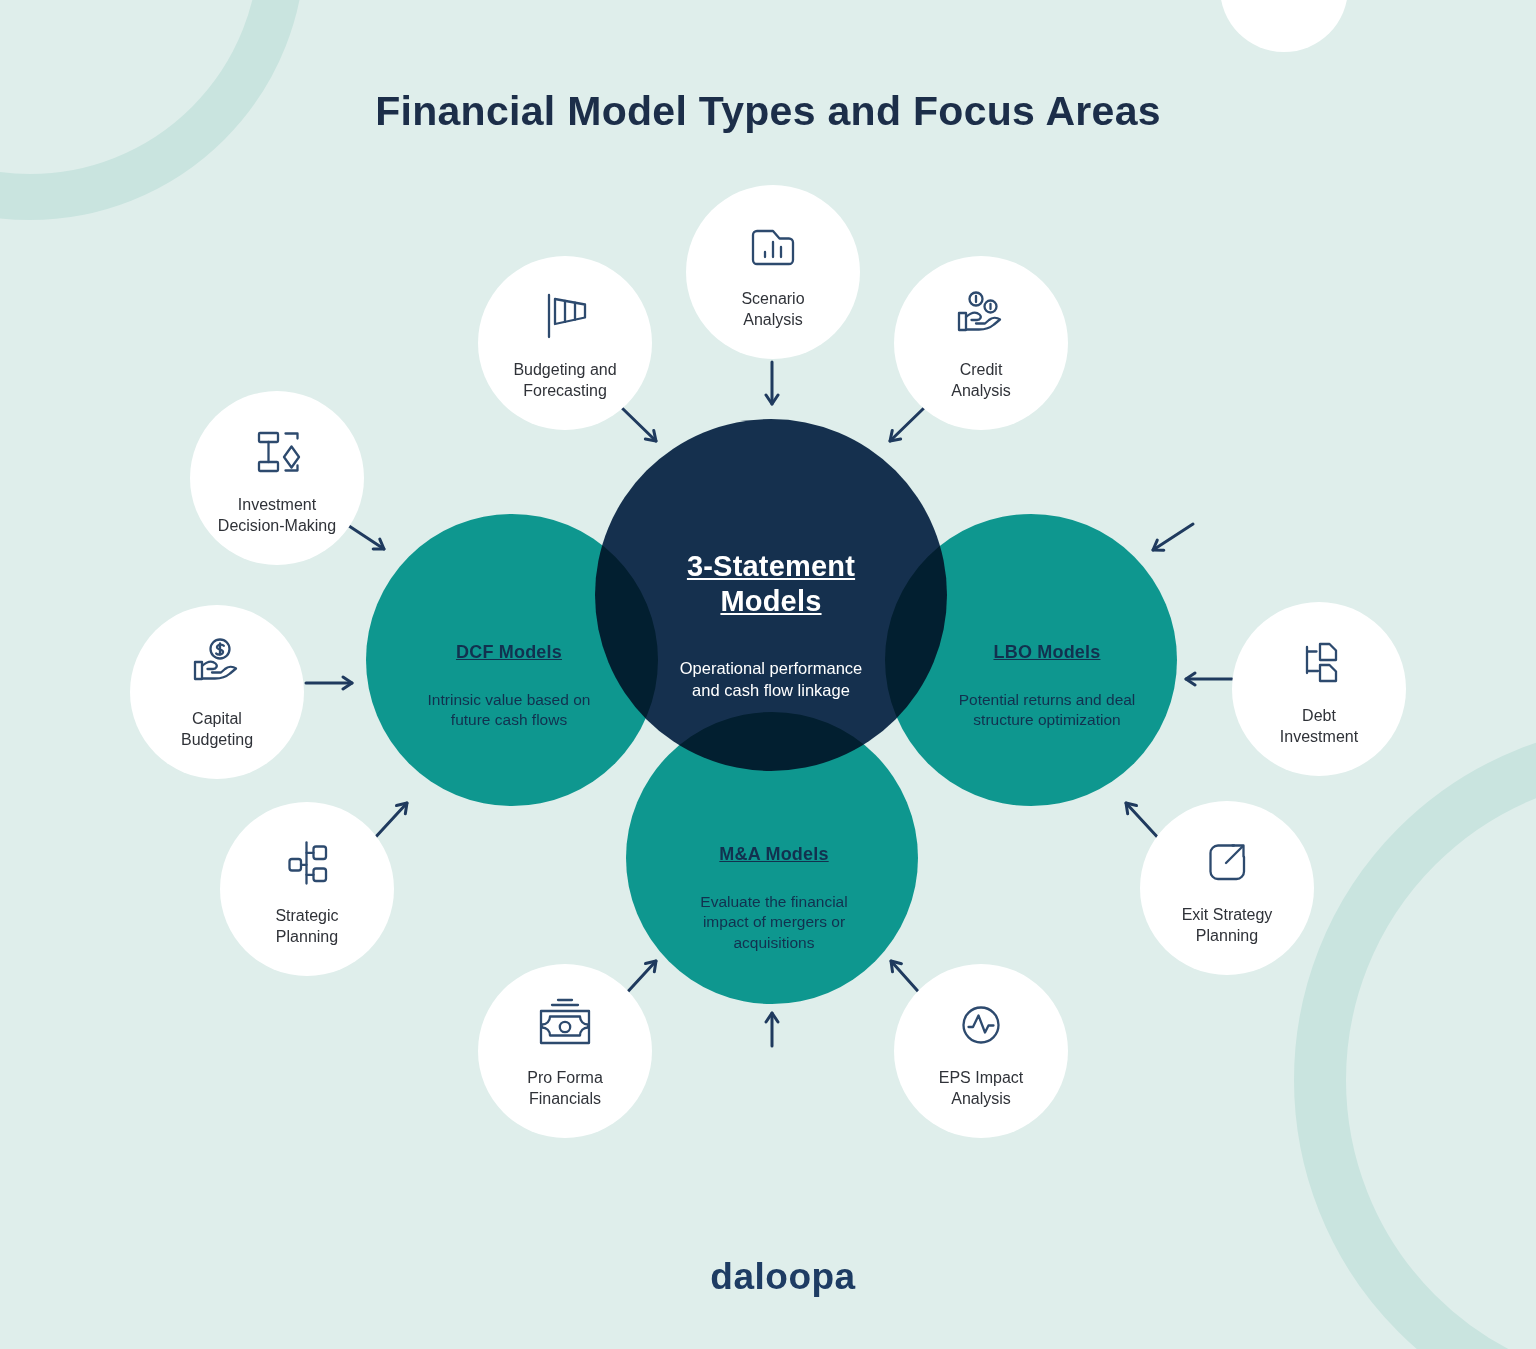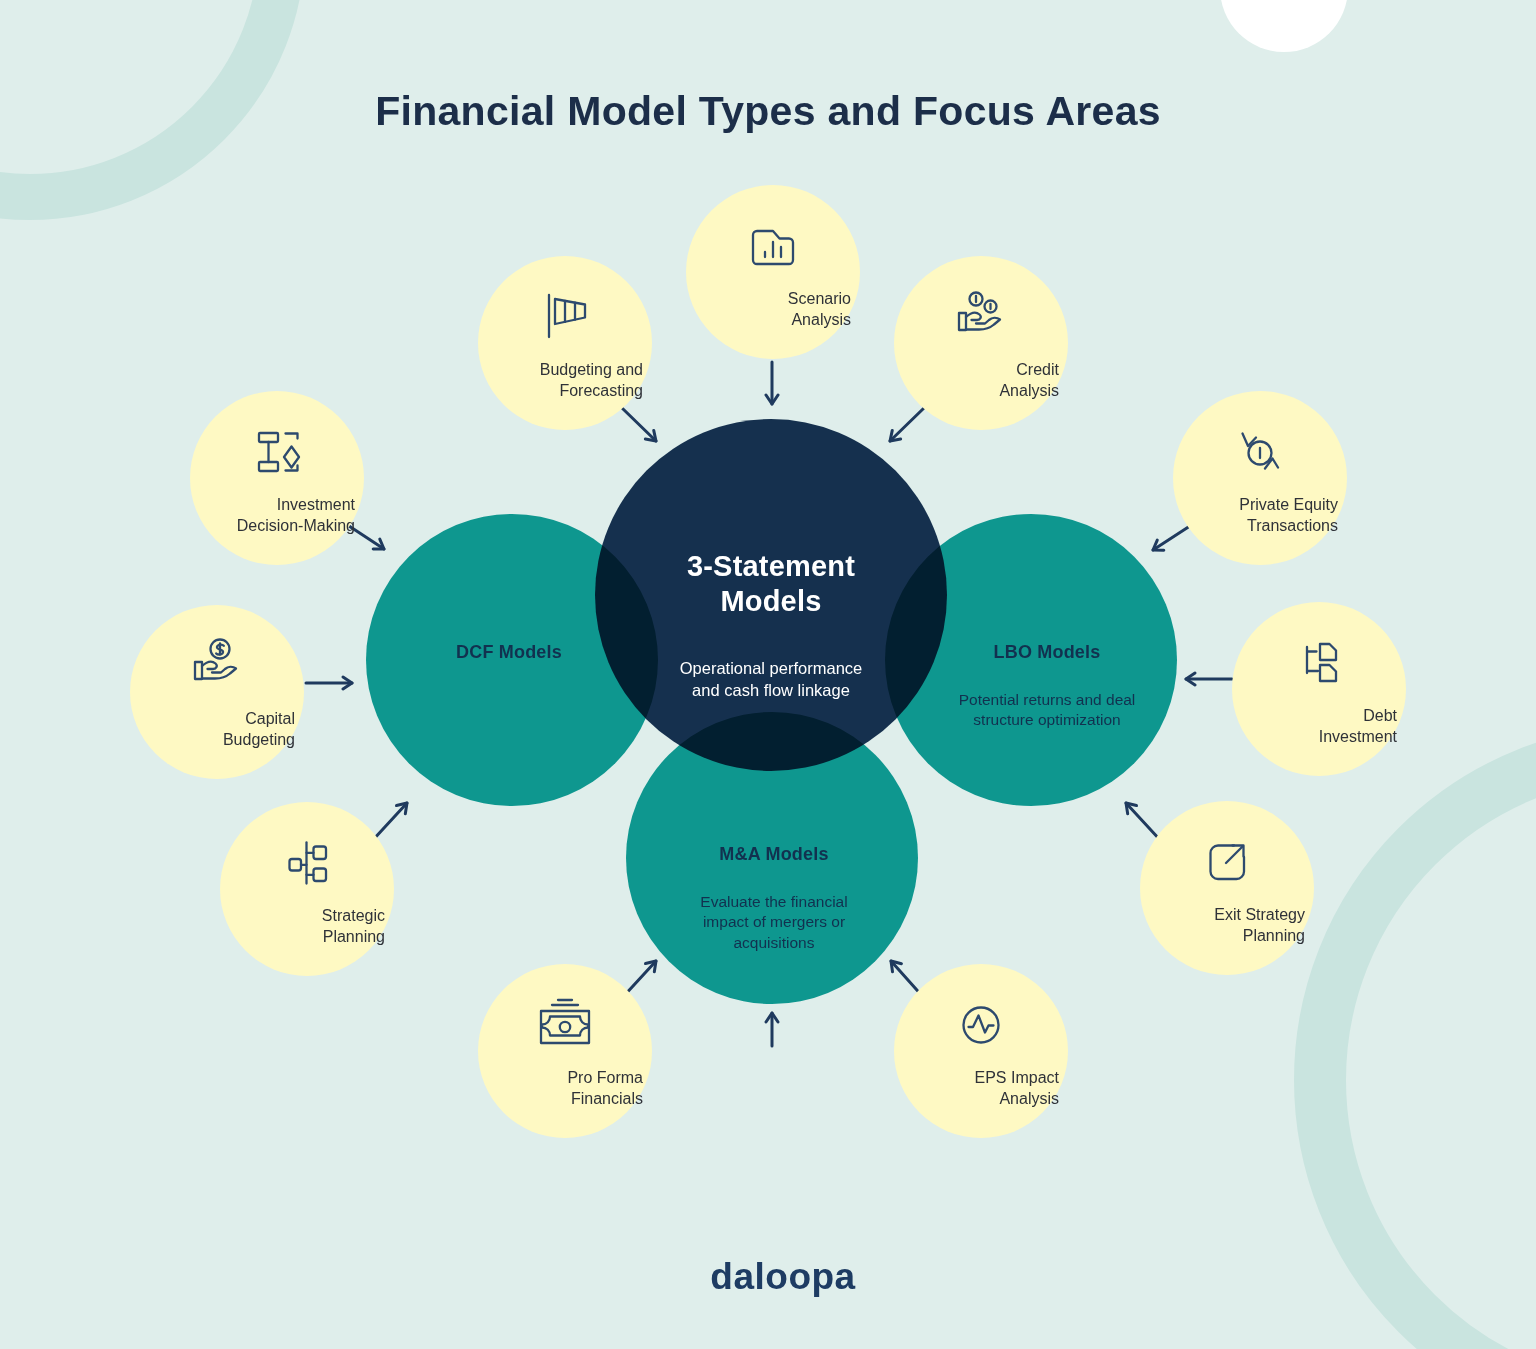--- a/index.html
+++ b/index.html
@@ -17,31 +17,31 @@
   .circle{position:absolute;border-radius:50%;}
   .circle.navy{width:352px;height:352px;left:595px;top:419px;background:#15304e;}
   .circle.teal{width:292px;height:292px;background:#0fa29b;mix-blend-mode:multiply;}
   .circle.dcf{left:366px;top:514px;}
   .circle.lbo{left:885px;top:514px;}
   .circle.ma{left:626px;top:712px;}
   
   svg.arrows{position:absolute;left:0;top:0;width:1536px;height:1349px;z-index:3;}
   
   .bubble-text{position:absolute;z-index:4;text-align:center;white-space:pre-line;}
-  .bubble-title{font-size:29px;line-height:1.22;font-weight:600;letter-spacing:.2px;}
+  .bubble-title{font-size:29px;line-height:1.22;font-weight:600;letter-spacing:.2px;text-decoration:underline;}
   .bubble-desc{font-size:16.5px;line-height:1.32;margin-top:20px;font-weight:500;}
   .center-bubble{color:#ffffff;}
   .teal-bubble{color:#12314f;}
   .teal-bubble .bubble-title{font-size:18px;}
   .teal-bubble .bubble-desc{font-size:15.5px;margin-top:8px;}
   
   .node{
-    position:absolute;width:174px;height:174px;border-radius:50%;background:#fef9c3;
+    position:absolute;width:174px;height:174px;border-radius:50%;background:#ffffff;
     z-index:4;display:flex;flex-direction:column;align-items:center;justify-content:center;
-    gap:11px;text-align:right;
+    gap:11px;text-align:center;
   }
   .node svg.icon{width:64px;height:64px;stroke:#2d4a6e;stroke-width:2.3;fill:none;
     stroke-linecap:round;stroke-linejoin:round;flex:0 0 auto;}
   .node-label{width:156px;font-size:16px;line-height:1.28;color:#2f3238;font-weight:500;white-space:pre-line;}
   
   .page-title{position:absolute;left:0;top:88px;width:1536px;text-align:center;
     font-size:41px;font-weight:700;color:#1c2e49;letter-spacing:.3px;z-index:5;}
   .logo{position:absolute;left:15px;top:1256px;width:1536px;text-align:center;
     font-size:37px;font-weight:700;color:#1e3c63;letter-spacing:.5px;z-index:5;}
 </style>
@@ -84,20 +84,22 @@
   </svg>
 
   <div class="bubble-text center-bubble" style="left:621px;top:531px;width:300px">
     <div class="bubble-title">3-Statement
 Models</div>
     <div class="bubble-desc">Operational performance
 and cash flow linkage</div>
   </div>
   <div class="bubble-text teal-bubble" style="left:389px;top:624px;width:240px">
     <div class="bubble-title">DCF Models</div>
+    <div class="bubble-desc">Intrinsic value based on
+future cash flows</div>
   </div>
   <div class="bubble-text teal-bubble" style="left:927px;top:624px;width:240px">
     <div class="bubble-title">LBO Models</div>
     <div class="bubble-desc">Potential returns and deal
 structure optimization</div>
   </div>
   <div class="bubble-text teal-bubble" style="left:654px;top:826px;width:240px">
     <div class="bubble-title">M&amp;A Models</div>
     <div class="bubble-desc">Evaluate the financial
 impact of mergers or
@@ -142,30 +144,20 @@
       <rect x="14" y="13" width="19" height="9" rx="1"></rect>
       <rect x="14" y="42" width="19" height="9" rx="1"></rect>
       <path d="M23.5 22 V42"></path>
       <path d="M46.5 26.5 L54 37 L46.5 47.5 L39 37 Z"></path>
       <path d="M40.5 13.5 H52.5 V18.5 M40.5 50.5 H52.5 V45.5"></path>
     </svg>
     <div class="node-label">Investment
 Decision-Making</div>
   </div>
 
-  <div class="node" style="left:1173px;top:391px">
-    <svg class="icon" viewBox="0 0 64 64">
-      <circle cx="32" cy="33" r="11.5"></circle>
-        <path d="M32 28 V38"></path>
-      <path d="M14.5 13.5 L20 26 L28 17.5"></path>
-      <path d="M37 48.5 L44.5 38.5 L50 47.5"></path>
-    </svg>
-    <div class="node-label">Private Equity
-Transactions</div>
-  </div>
 
   <div class="node" style="left:130px;top:605px">
     <svg class="icon" viewBox="0 0 64 64">
       <circle cx="35" cy="15" r="9.5"></circle>
       <path d="M35 9.5 V20.5"></path>
       <path d="M38.8 11.8 c-1.2 -1.4 -5 -1.6 -6.4 .2 c-1.2 1.6 0 3 2.6 3.6 c2.6 .6 3.8 2 2.6 3.6 c-1.4 1.8 -5.2 1.6 -6.4 .2"></path>
       <rect x="10" y="28" width="7" height="17"></rect>
       <path d="M17 32 c5 -4.5 10 -5.5 13.5 -2.5 c2.5 2.2 1 5.5 -2.5 5.5 h-5.5"></path>
       <path d="M17 44.5 h13 c7 0 11 -1.5 15 -5 l6 -5 c-3.5 -2.5 -8 -2 -11 .5 l-4 3.5 h-9"></path>
     </svg>

